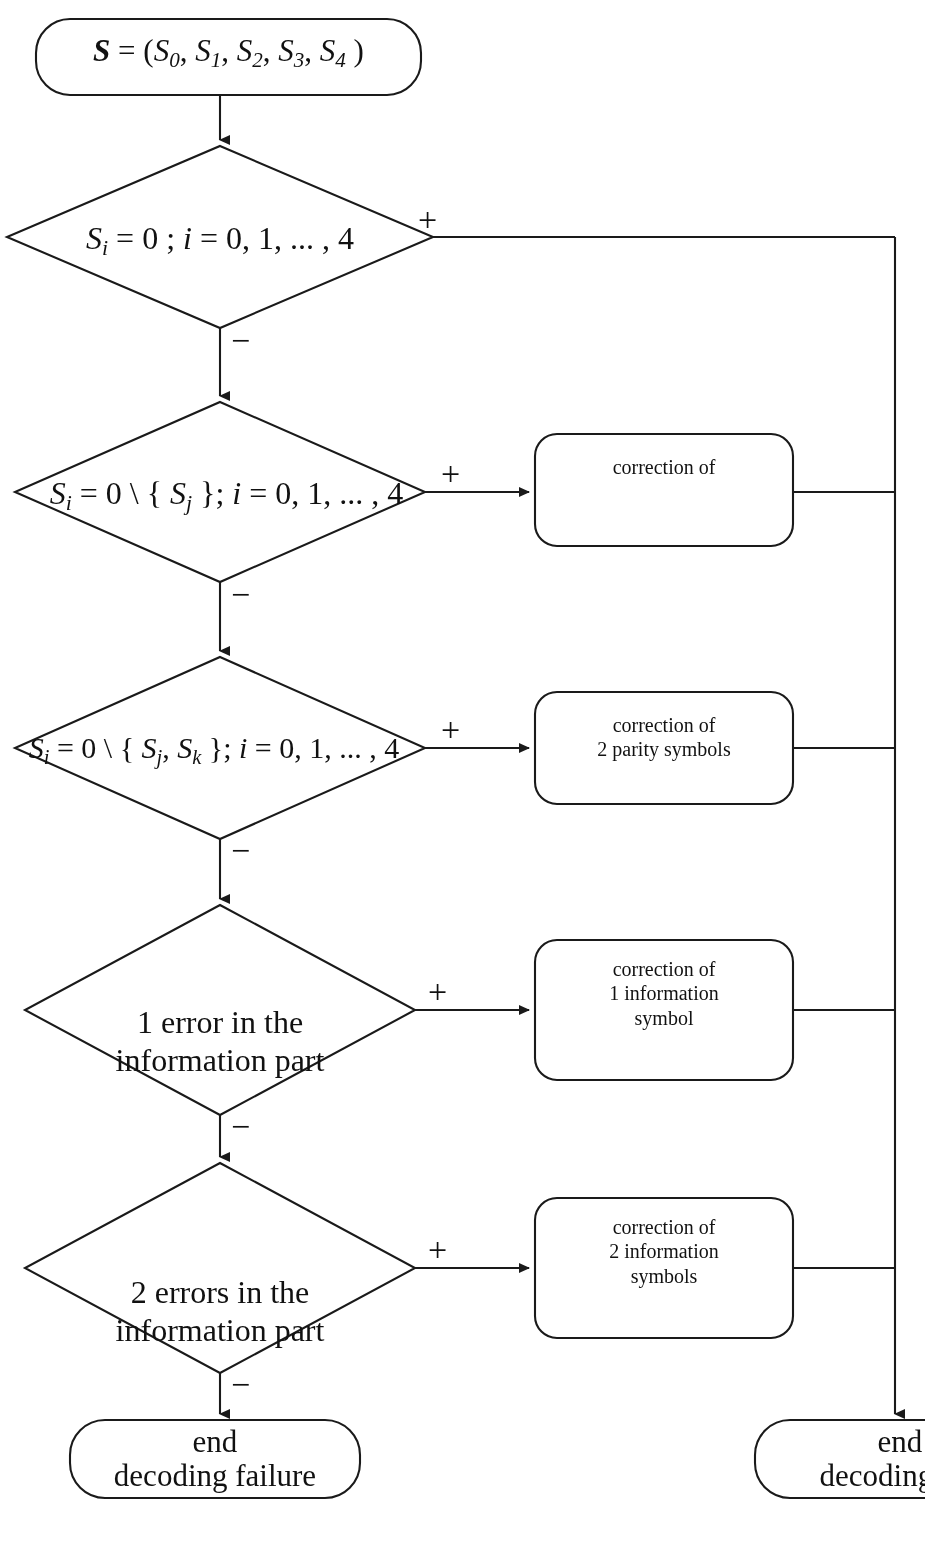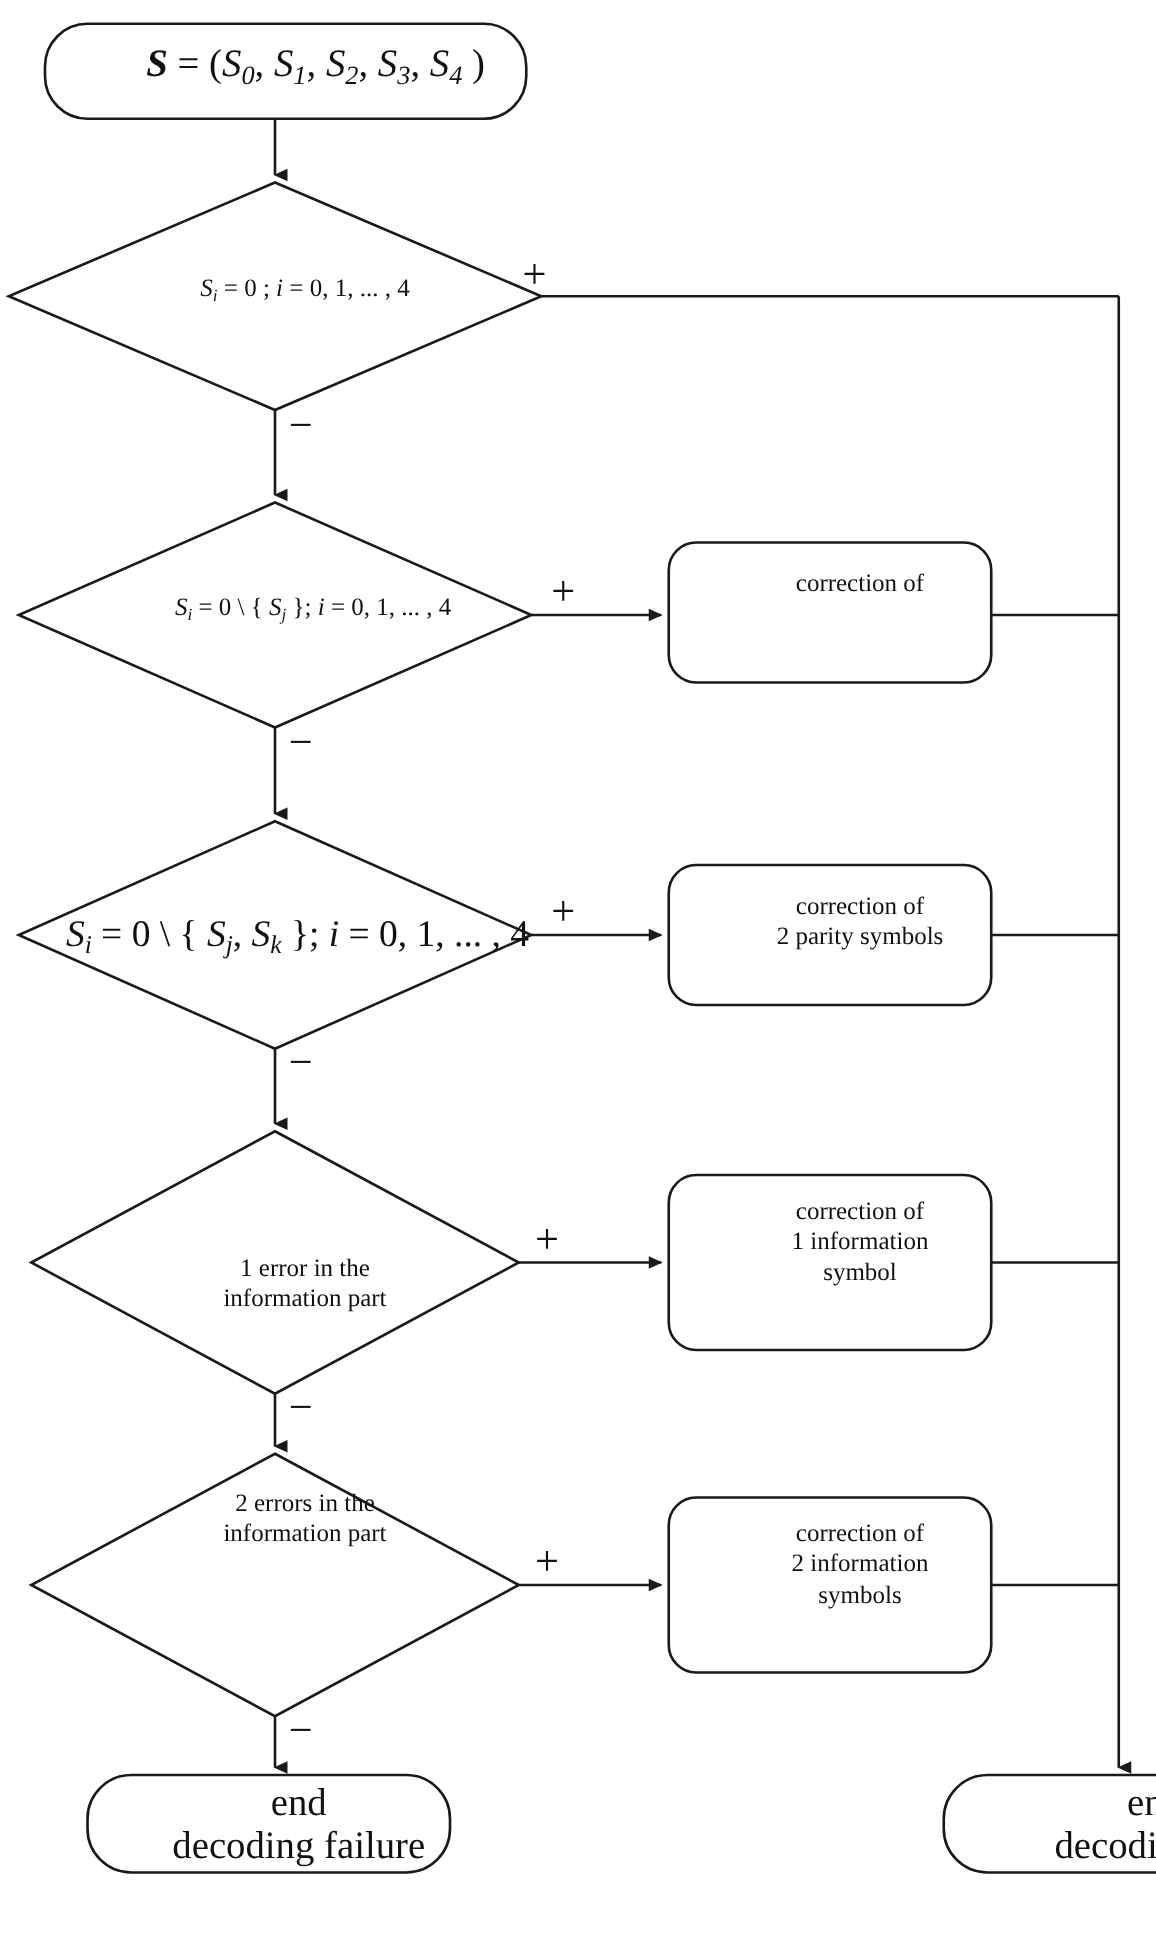--- a/index.html
+++ b/index.html
@@ -23,31 +23,30 @@
     width: 925px;
     height: 1565px;
   }
   .node-text {
     position: absolute;
     text-align: center;
     line-height: 1.18;
     color: #111111;
     white-space: nowrap;
     pointer-events: none;
-    padding-left: 24px;
   }
   .terminal-text {
     font-size: 31px;
   }
   .terminal-text.two-line {
     line-height: 1.1;
     font-family: Liberation Serif, serif;
   }
   .decision-text {
-    font-size: 20px;
+    font-size: 32px;
   }
   .process-text {
     font-size: 20px;
     line-height: 1.22;
   }
   .branch-label {
     position: absolute;
     font-size: 34px;
     line-height: 1;
     color: #111111;
@@ -146,21 +145,21 @@
   <div class="branch-label" style="left:441px; top:713px;">+</div>
   <div class="branch-label" style="left:231px; top:834px;">−</div>
 
   <div class="node-text decision-text" style="left:35px; top:1004px; width:370px;">
     <div>1 error in the</div>
     <div>information part</div>
   </div>
   <div class="branch-label" style="left:428px; top:975px;">+</div>
   <div class="branch-label" style="left:231px; top:1110px;">−</div>
 
-  <div class="node-text decision-text" style="left:35px; top:1192px; width:370px;font-family:Liberation Serif, serif;">
+  <div class="node-text decision-text" style="left:35px; top:1274px; width:370px;font-family:Liberation Serif, serif;">
     <div>2 errors in the</div>
     <div>information part</div>
   </div>
   <div class="branch-label" style="left:428px; top:1233px;">+</div>
   <div class="branch-label" style="left:231px; top:1368px;">−</div>
 
   <div class="node-text process-text" style="left:535px; top:455px; width:258px;">
     <div>correction of</div>
   </div>
 

